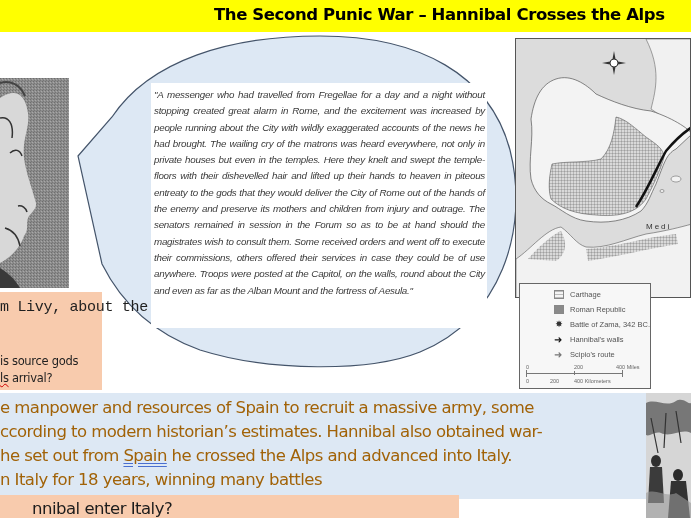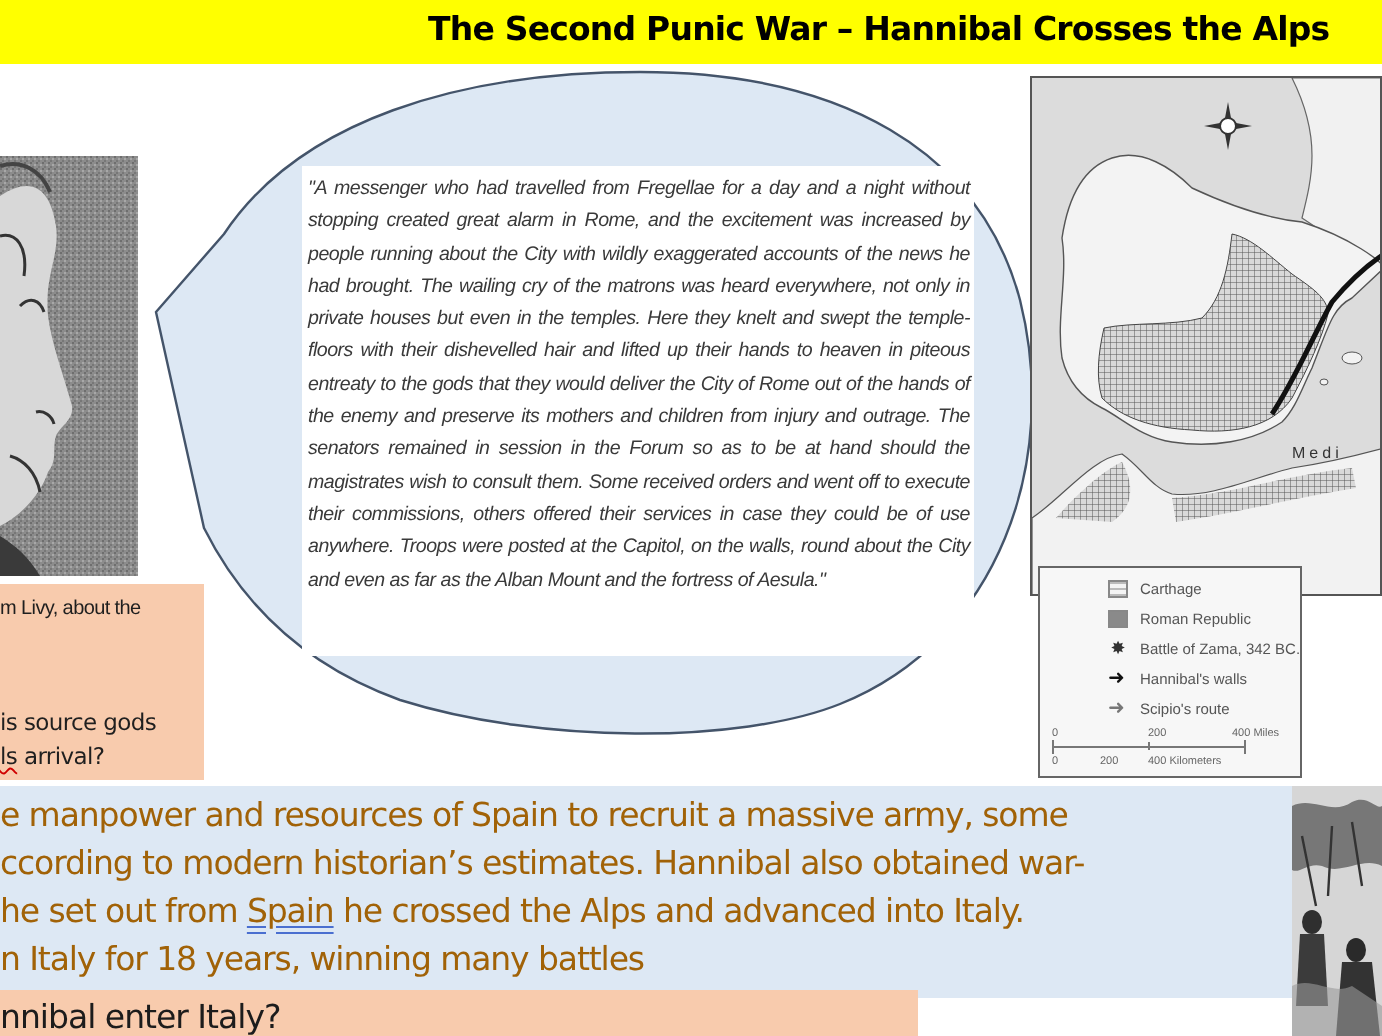--- a/index.html
+++ b/index.html
@@ -8,35 +8,35 @@
   .title-text { position:absolute; left:183px; top:5px; font-family:"DejaVu Sans", sans-serif; font-weight:bold; font-size:16.5px; color:#000; letter-spacing:-0.4px; white-space:nowrap;margin-left:31px; }
 
   .portrait { position:absolute; left:0; top:78px; width:69px; height:210px; overflow:hidden; background:#8a8a8a; }
 
   .bubble-svg { position:absolute; left:0; top:0; width:691px; height:518px; }
 
   .quote-box { position:absolute; left:151px; top:83px; width:336px; height:245px; background:#ffffff; }
   .quote-text { position:absolute; left:154px; top:87px; width:331px; font-family:"Liberation Sans", sans-serif; font-style:italic; font-size:9.8px; line-height:16.3px; color:#3a3a3a; text-align:justify; letter-spacing:-0.25px; }
 
   .q-box-1 { position:absolute; left:0; top:292px; width:102px; height:98px; background:#f8cbad; }
-  .q-text-1a { position:absolute; left:0; top:299px; font-family:Liberation Sans, sans-serif; font-size:10px; color:#1f1f1f; white-space:nowrap; letter-spacing:-0.3px; }
+  .q-text-1a { position:absolute; left:0; top:299px; font-family:Liberation Mono, monospace; font-size:15px; color:#1f1f1f; white-space:nowrap; letter-spacing:-0.3px; }
   .q-text-1b { position:absolute; left:0; top:353px; font-family:"DejaVu Sans", sans-serif; font-size:11.5px; color:#1f1f1f; white-space:nowrap; line-height:17px; letter-spacing:-0.3px; }
   .squiggle { text-decoration:underline wavy #d00000; text-decoration-thickness:1px; }
 
   .map { position:absolute; left:515px; top:38px; width:176px; height:260px; background:#be185d; border:1px solid #555; box-sizing:border-box; overflow:hidden; }
   .legend { position:absolute; left:519px; top:283px; width:132px; height:106px; background:#f7f7f7; border:1px solid #666; box-sizing:border-box; font-size:7.5px; color:#555; }
   .legend-row { position:absolute; left:6px; height:12px; display:flex; align-items:center; gap:6px; white-space:nowrap;padding-left:28px; }
   .legend-swatch { width:10px; height:9px; border:1px solid #888; box-sizing:border-box; }
 
   .body-box { position:absolute; left:0; top:393px; width:646px; height:106px; background:#dde8f4; }
   .body-text { position:absolute; left:0; top:396px; font-family:"DejaVu Sans", sans-serif; font-size:16.5px; line-height:24px; color:#a16207; white-space:nowrap; letter-spacing:-0.55px; }
   .spain-link { text-decoration:underline double #4a6fd0; text-underline-offset:2px; }
 
   .q-box-2 { position:absolute; left:0; top:495px; width:459px; height:23px; background:#f8cbad; }
-  .q-text-2 { position:absolute; left:0; top:499px; font-family:"DejaVu Sans", sans-serif; font-size:16.5px; color:#1c1c1c; white-space:nowrap; letter-spacing:-0.5px; }
+  .q-text-2 { position:absolute; left:0; top:499px; font-family:"DejaVu Sans", sans-serif; font-size:16.5px; color:#1c1c1c; white-space:nowrap; letter-spacing:-0.5px;padding-left:32px; }
 
   .engraving { position:absolute; left:646px; top:393px; width:45px; height:125px; background:#c9c9c9; overflow:hidden; }
 </style>
 </head>
 <body>
 
 <div class="title-bar"></div>
 <div class="title-text">The Second Punic War – Hannibal Crosses the Alps</div>
 
 <div class="portrait">

